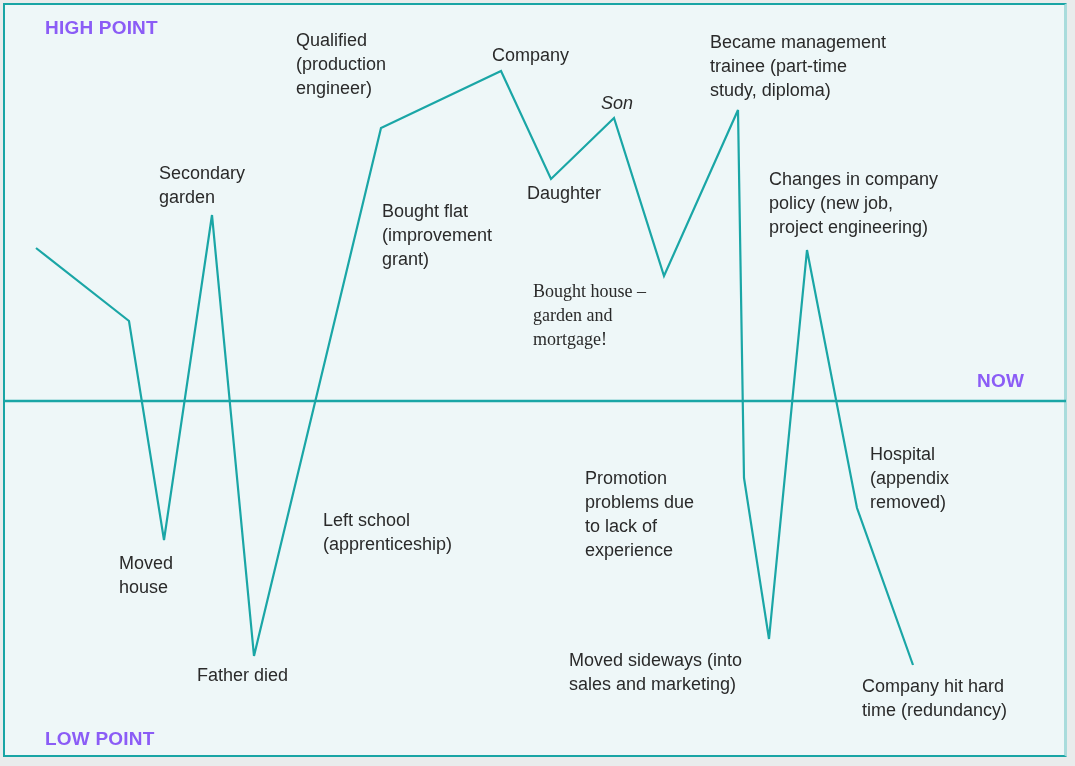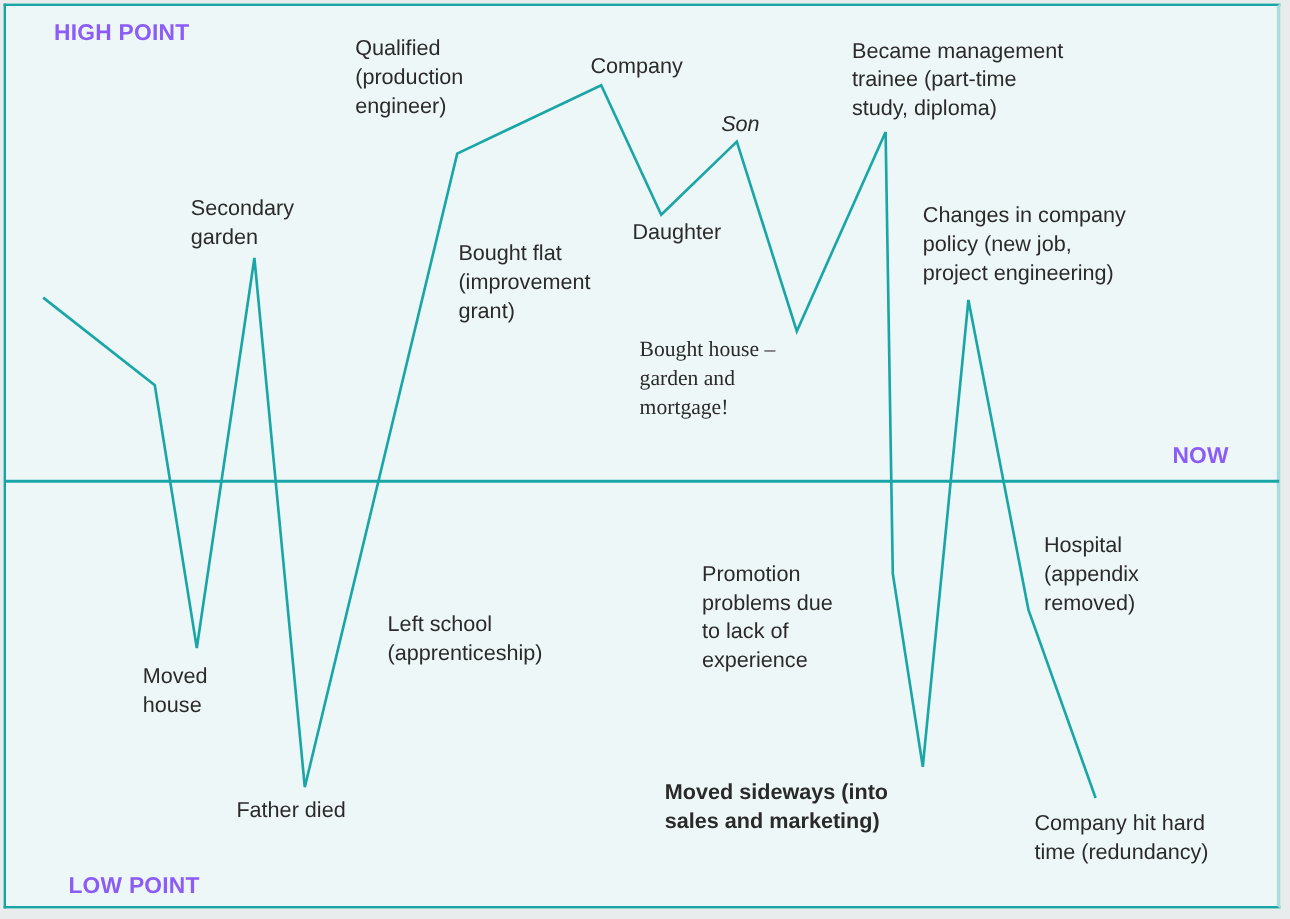--- a/index.html
+++ b/index.html
@@ -38,21 +38,21 @@
 <body>
 
 <div id="frame"></div>
 
 <svg id="graph" width="1075" height="766">
   <line x1="5" y1="401" x2="1066" y2="401" stroke="#1aa6a6" stroke-width="2.5"></line>
   <polyline id="lifeline" fill="none" stroke="#1aa6a6" stroke-width="2.2" stroke-linejoin="miter" points="36,248 129,321 164,540 212,215 254,656 381,128 501,71 551,179 614,118 664,276 738,110 744,478 769,639 807,250 857,508 913,665"></polyline>
 </svg>
 
 <div class="corner-label" style="left:45px; top:17px;">HIGH POINT</div>
-<div class="corner-label" style="left:45px; top:728px;margin-left:12px;">LOW POINT</div>
+<div class="corner-label" style="left:45px; top:728px;">LOW POINT</div>
 <div class="corner-label" style="left:977px; top:370px;">NOW</div>
 
 <div class="event" style="left:119px; top:551px;">Moved
 house</div>
 <div class="event" style="left:159px; top:161px;">Secondary
 garden</div>
 <div class="event" style="left:197px; top:663px;">Father died</div>
 <div class="event" style="left:323px; top:508px;">Left school
 (apprenticeship)</div>
 <div class="event" style="left:296px; top:28px;">Qualified
@@ -67,21 +67,21 @@
 <div class="event" style="left:533px; top:279px;font-family:Liberation Serif, serif;">Bought house –
 garden and
 mortgage!</div>
 <div class="event" style="left:710px; top:30px;">Became management
 trainee (part-time
 study, diploma)</div>
 <div class="event" style="left:585px; top:466px;">Promotion
 problems due
 to lack of
 experience</div>
-<div class="event" style="left:554px; top:648px;font-weight:bold;">Moved sideways (into
+<div class="event" style="left:569px; top:648px;">Moved sideways (into
 sales and marketing)</div>
 <div class="event" style="left:769px; top:167px;">Changes in company
 policy (new job,
 project engineering)</div>
 <div class="event" style="left:870px; top:442px;">Hospital
 (appendix
 removed)</div>
 <div class="event" style="left:862px; top:674px;">Company hit hard
 time (redundancy)</div>
 

